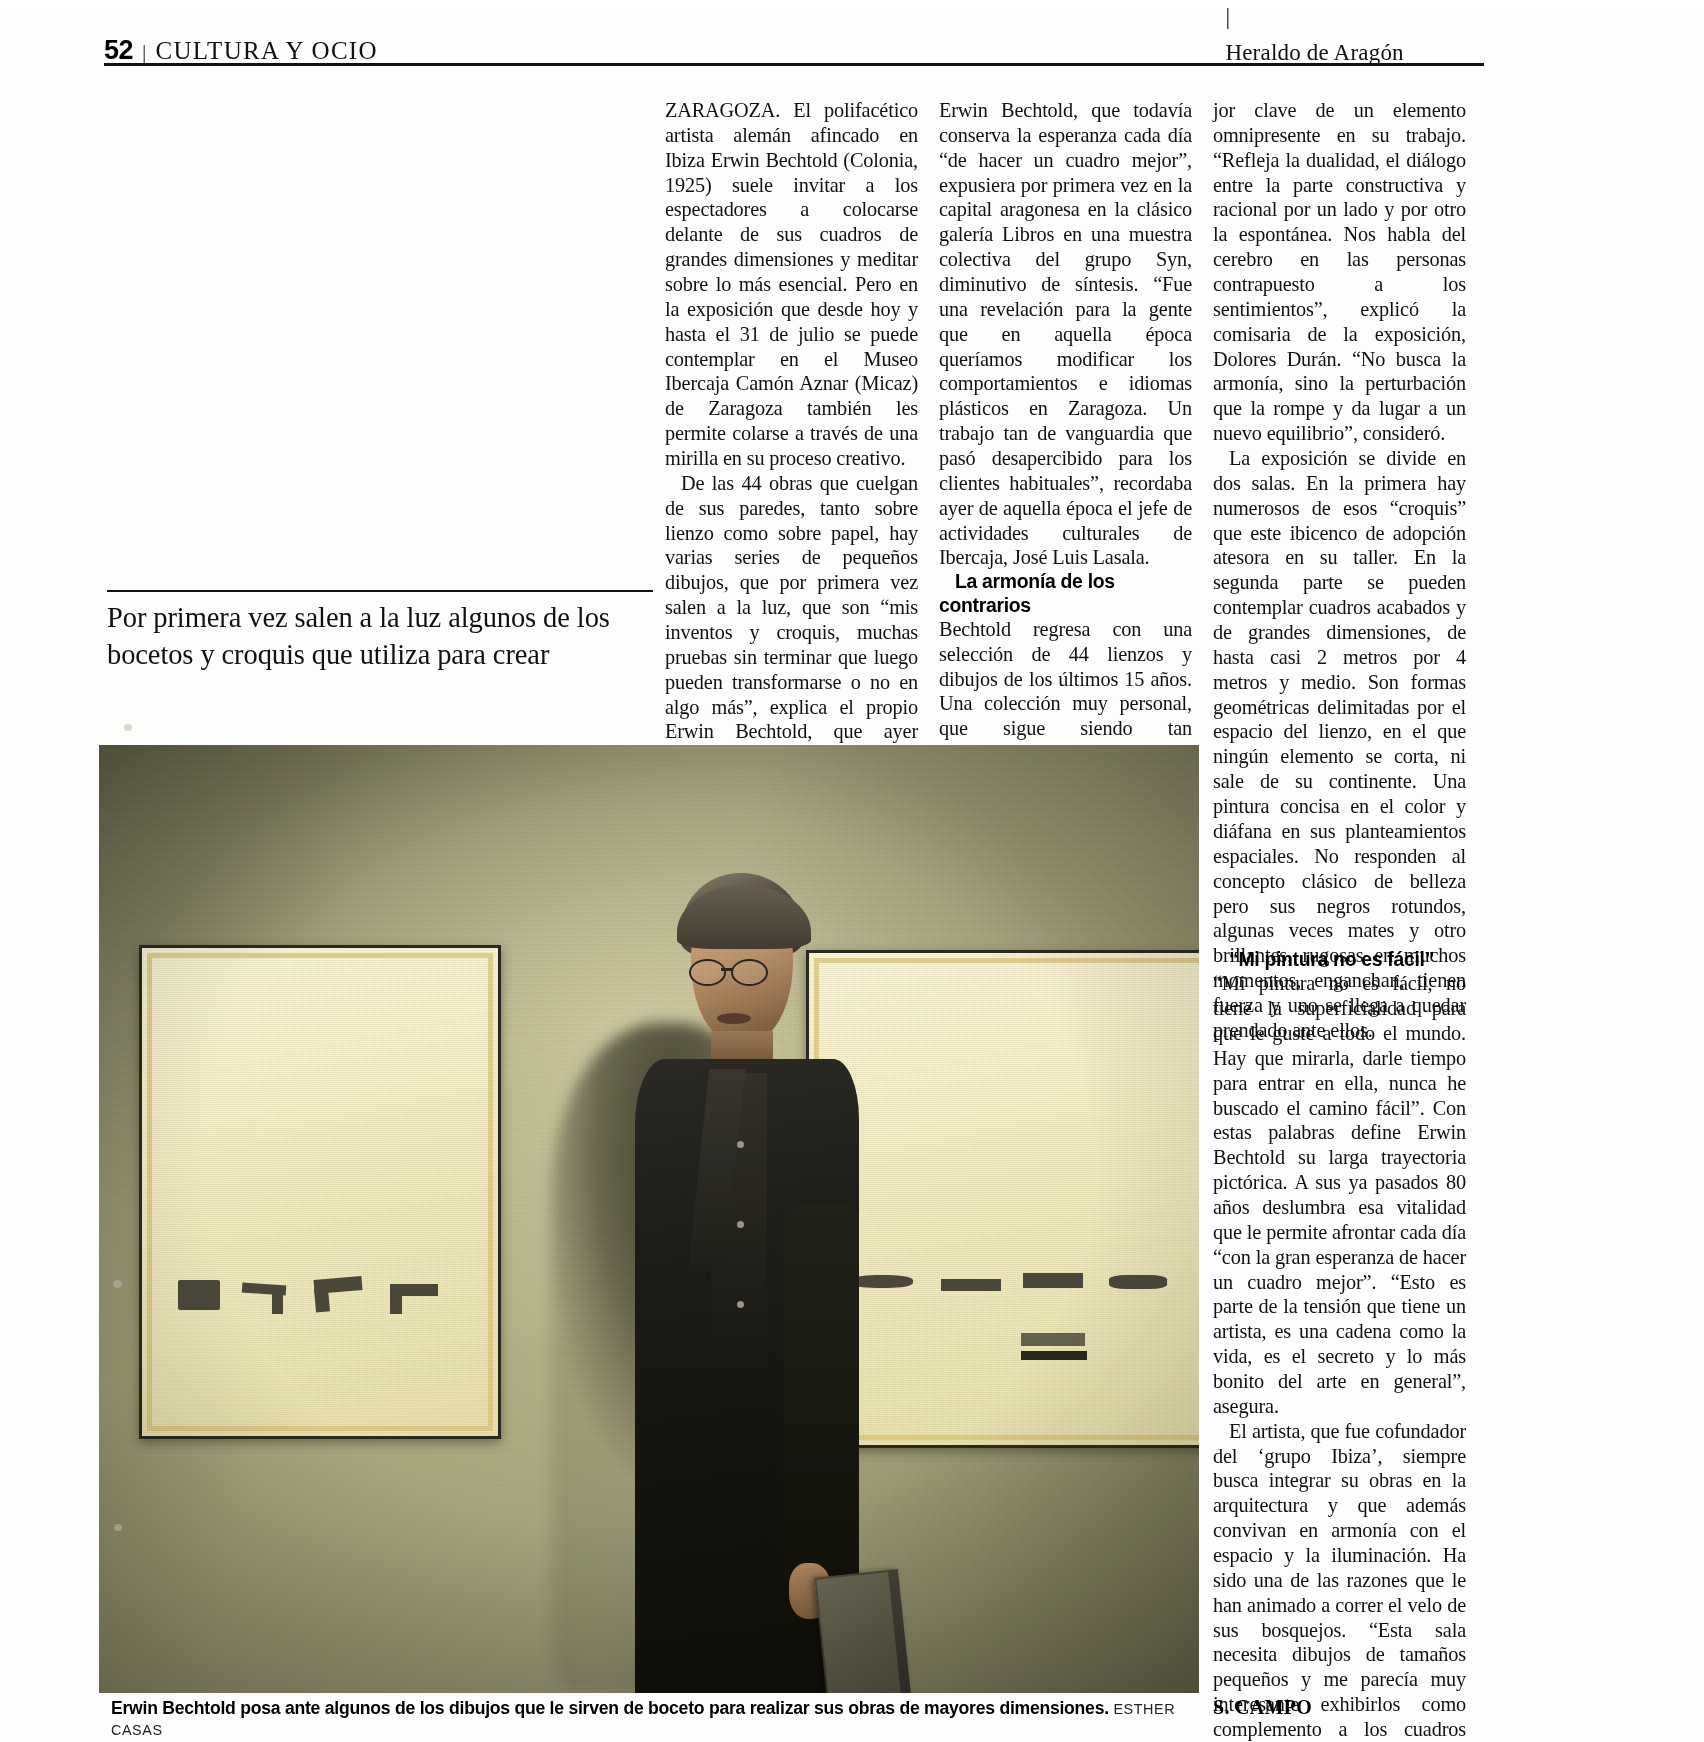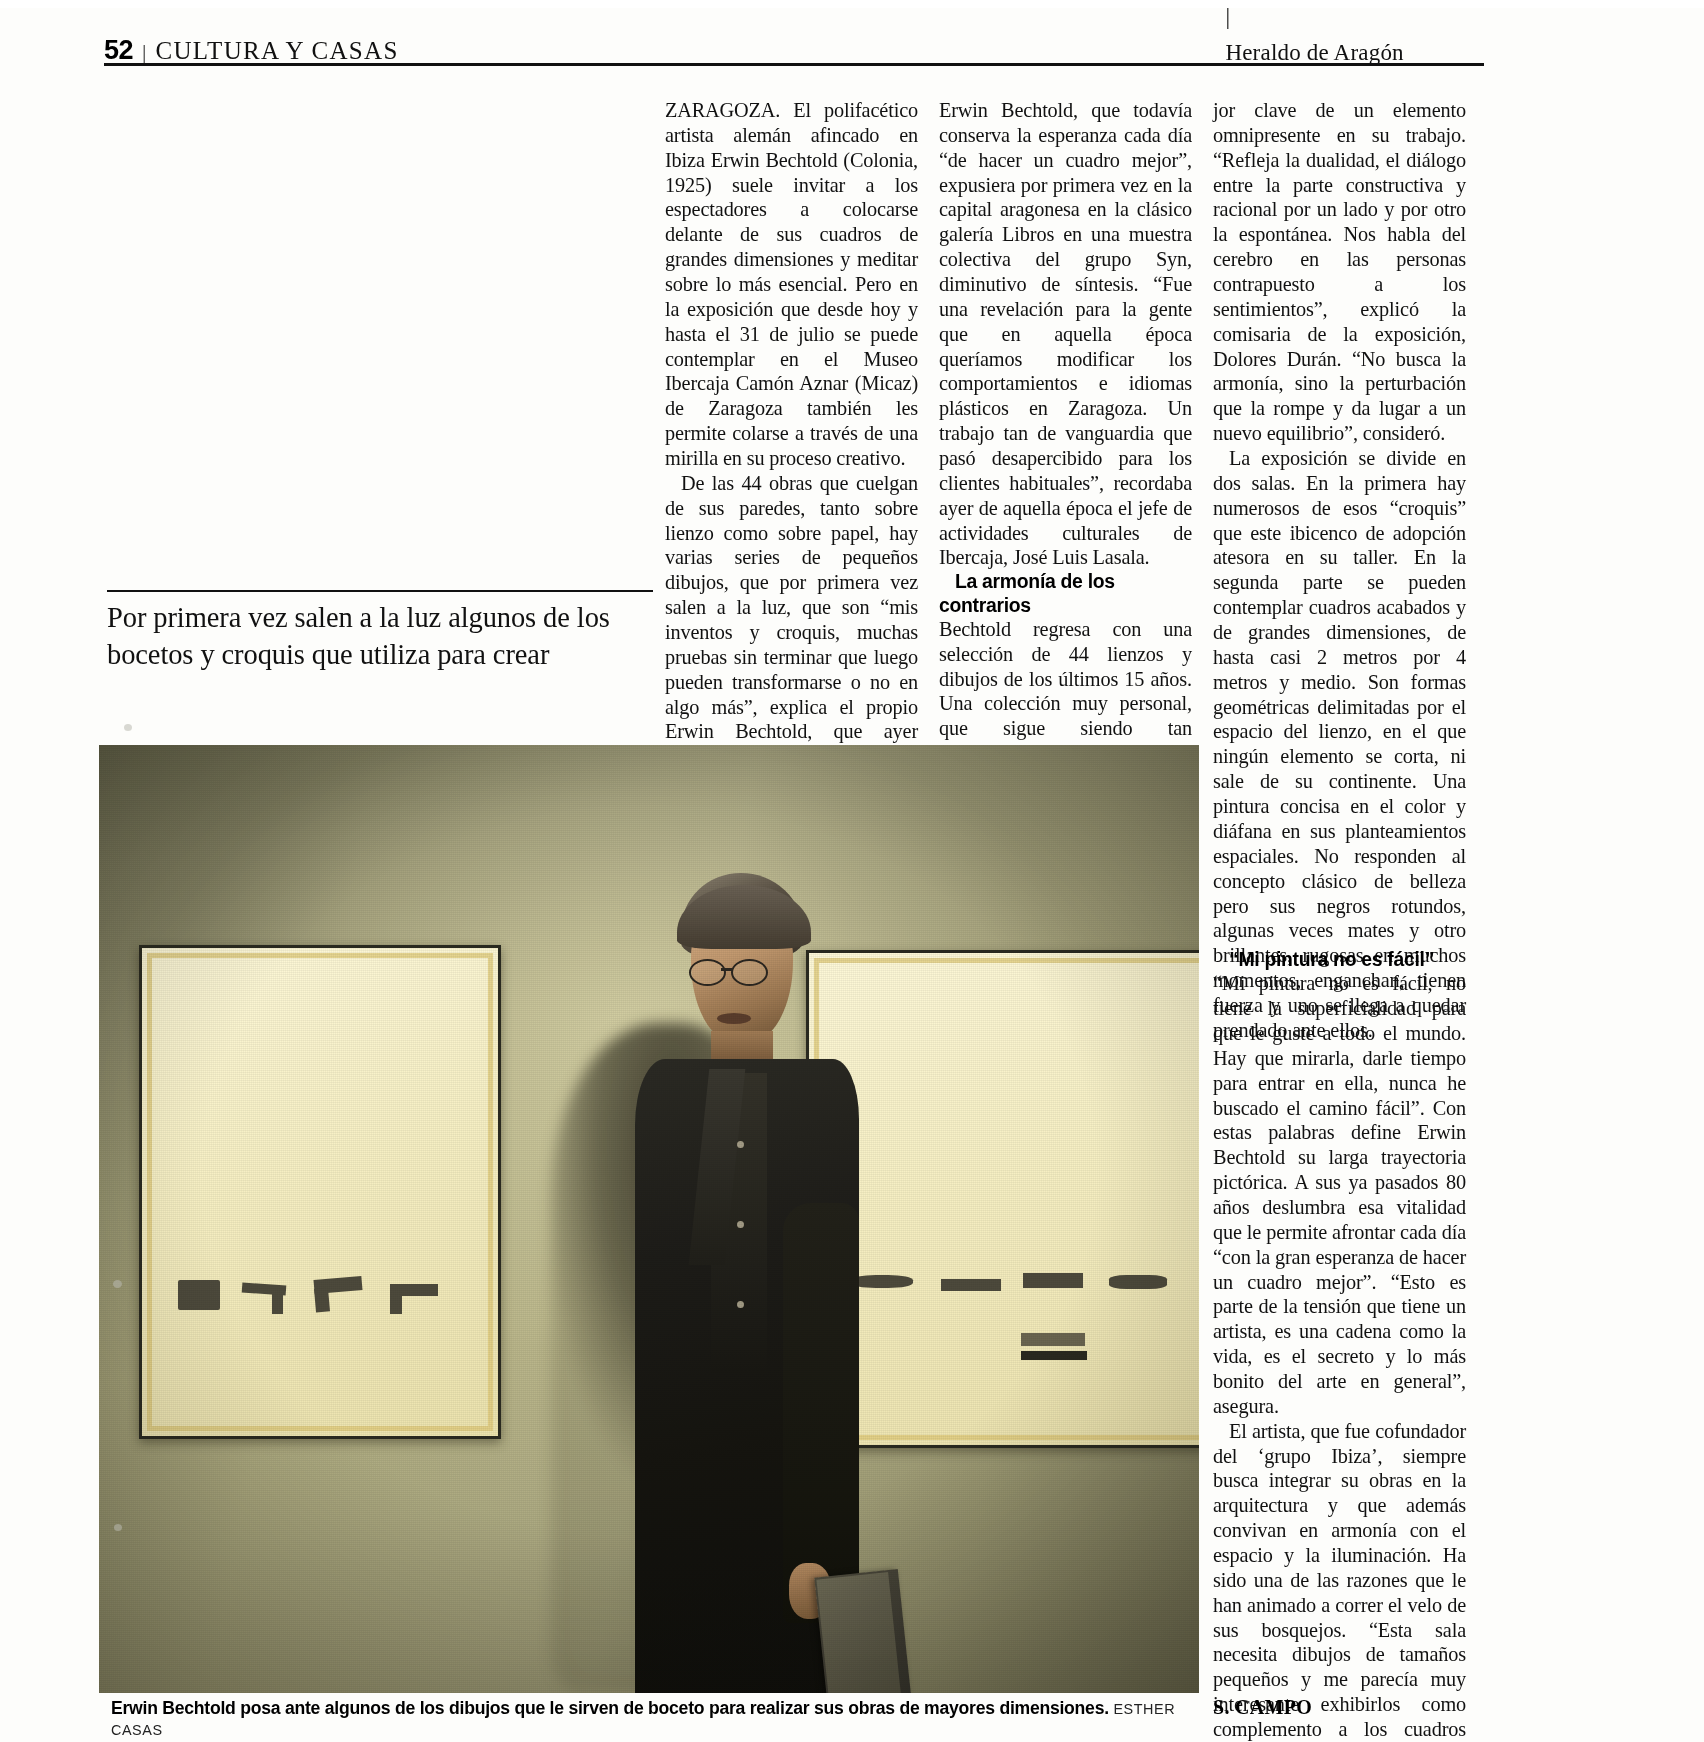--- a/index.html
+++ b/index.html
@@ -246,21 +246,21 @@
 </style>
 </head>
 <body>
 
 <div class="page">
 
   <div class="masthead">
     <div class="mh-left">
       <span class="mh-page-num">52</span>
       <span class="mh-sep">|</span>
-      <span class="mh-section">CULTURA Y CASAS</span>
+      <span class="mh-section">CULTURA Y OCIO</span>
     </div>
     <div class="mh-right">
       <span>Jueves 20 de mayo de 2010</span>
       <span>|</span>
       <span>Heraldo de Aragón</span>
     </div>
   </div>
   <div class="rule-top"></div>
 
   <div class="deck-rule"></div>

